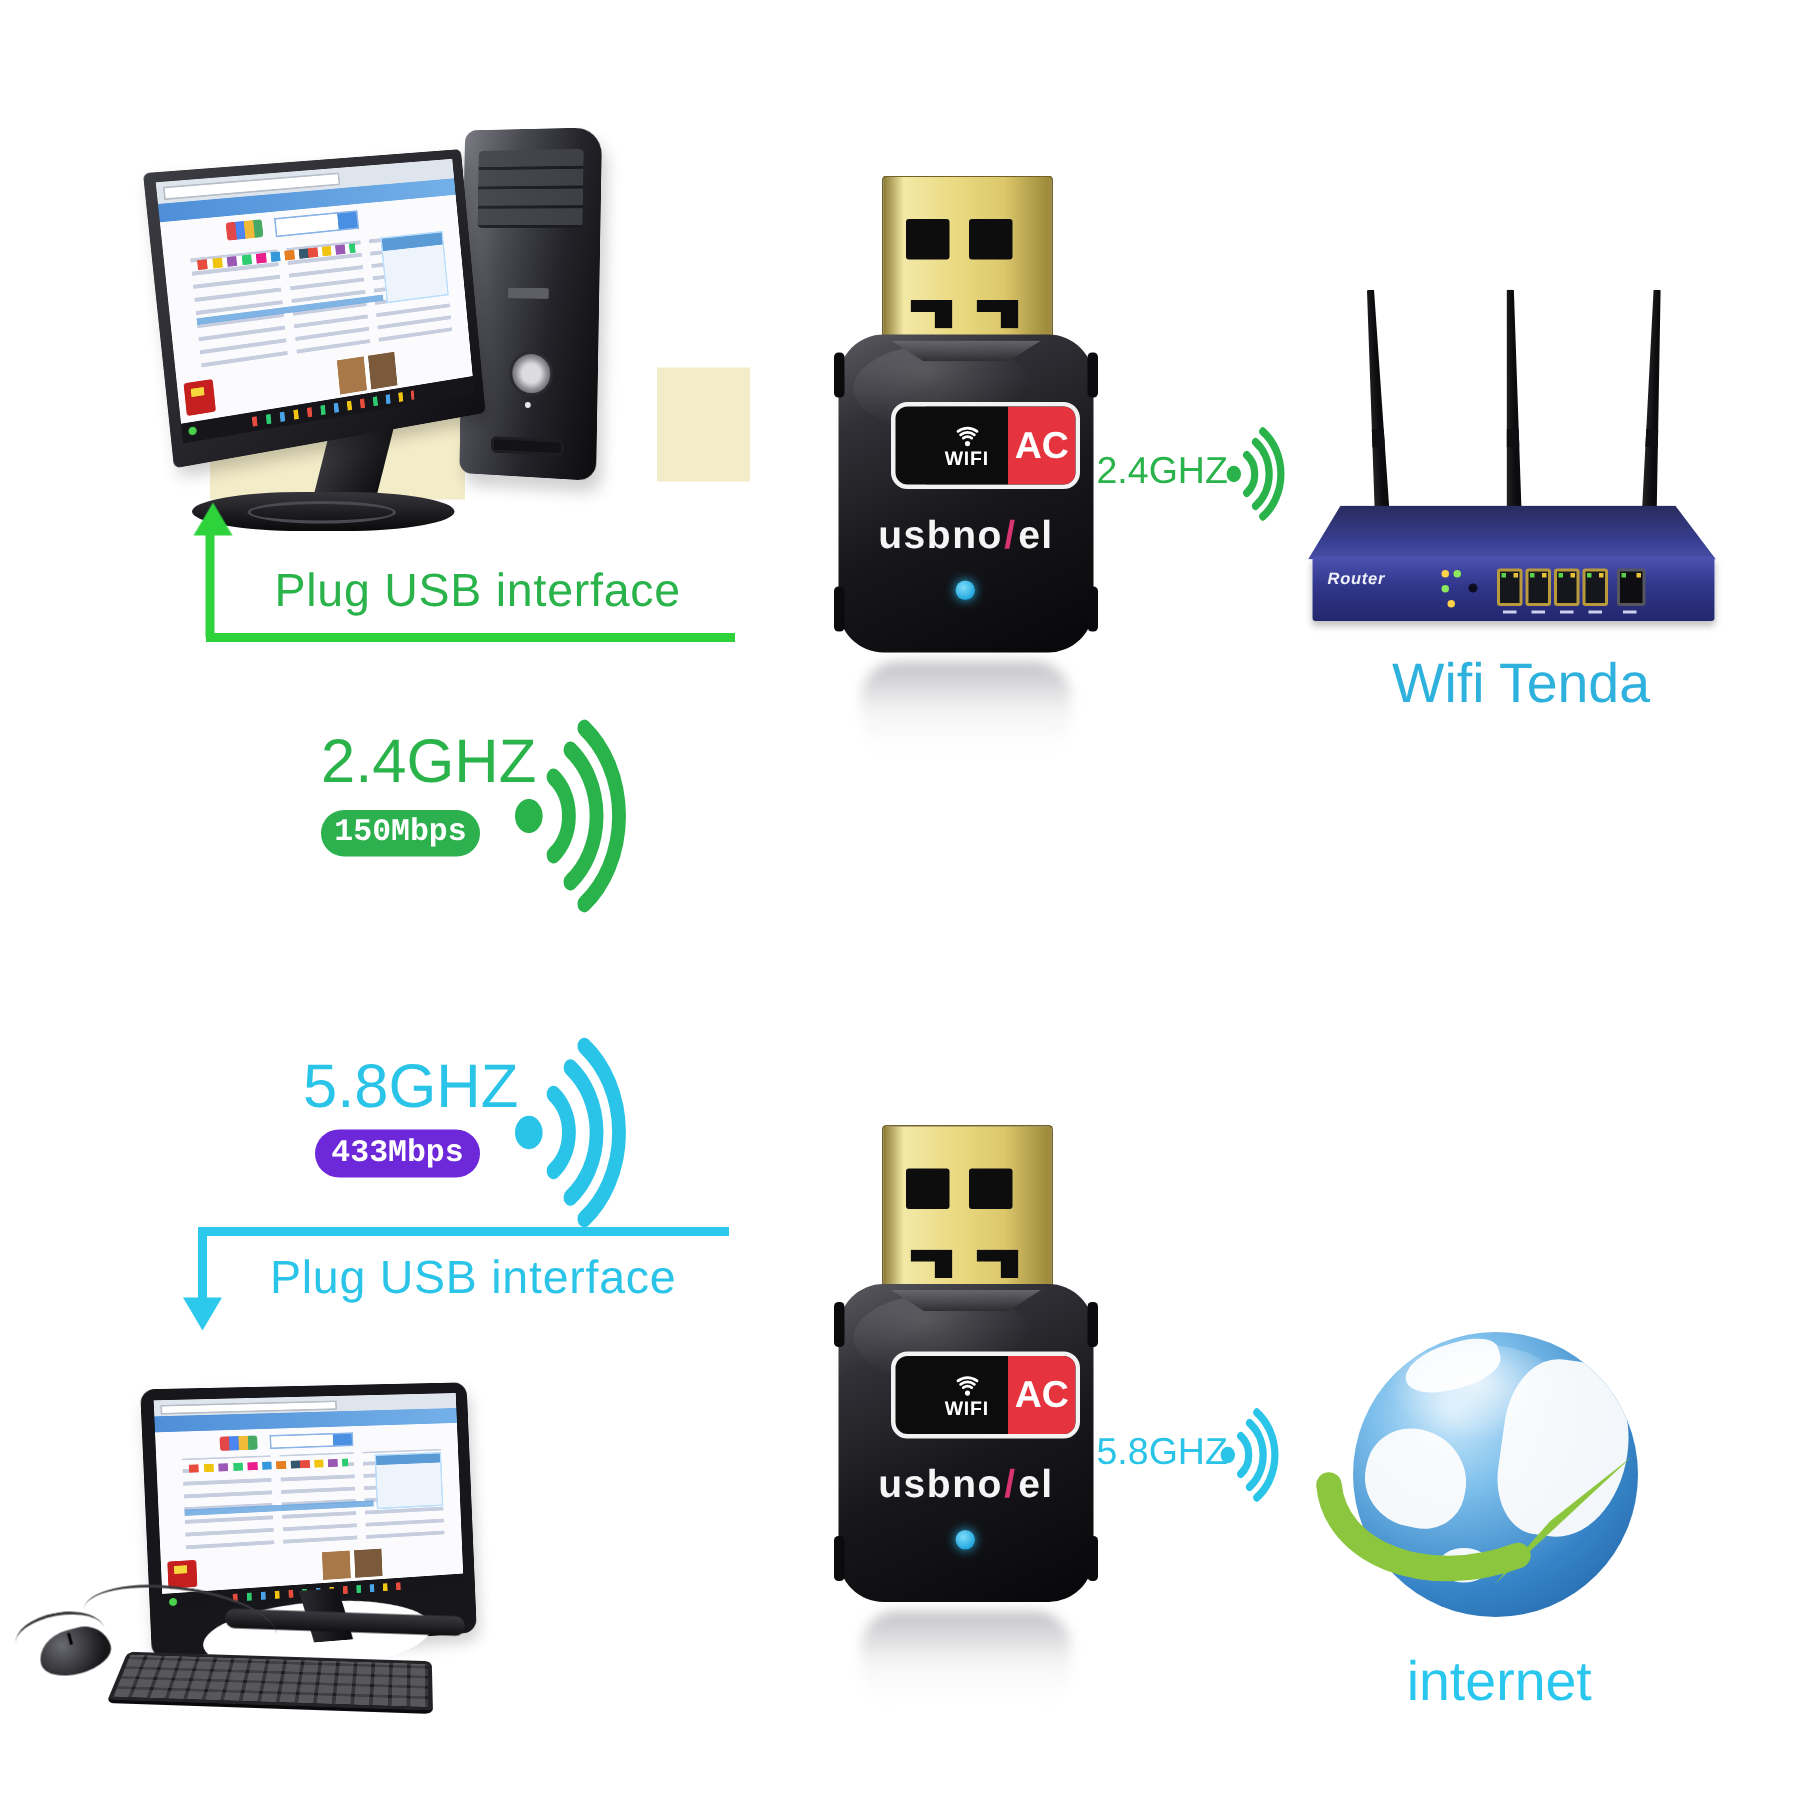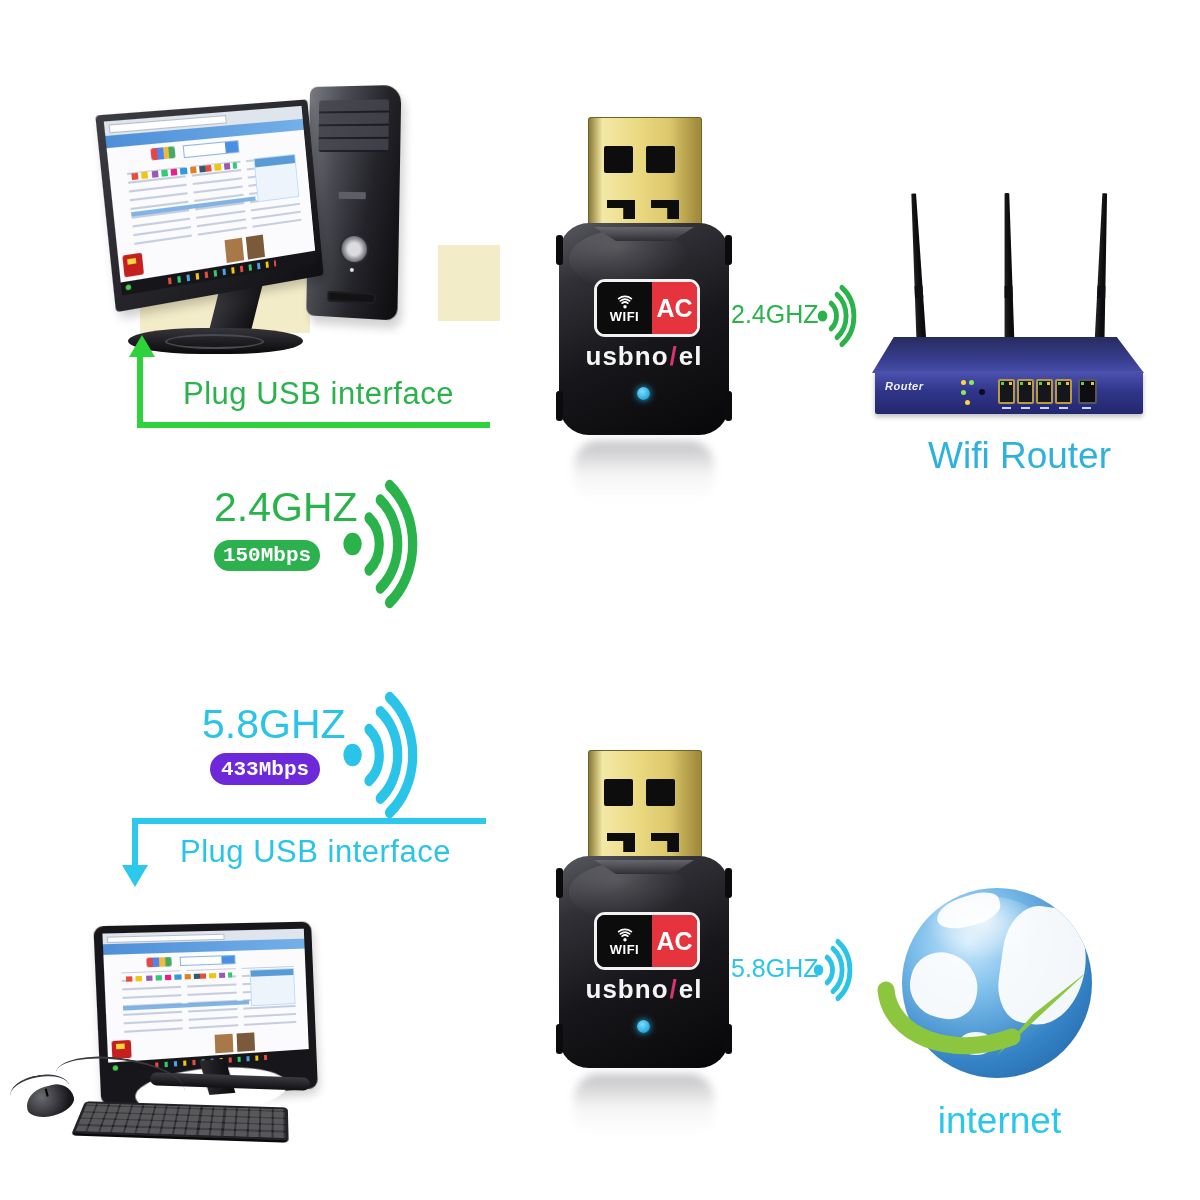--- a/index.html
+++ b/index.html
@@ -43,22 +43,22 @@
         clip-path:polygon(0 0,100% 0,100% 100%,58% 100%,58% 42%,0 42%);}
   .hook.h1{left:18px;} .hook.h2{left:62px;}
   .a-body{position:absolute;left:5px;top:106px;width:170px;height:212px;border-radius:30px;
         background:linear-gradient(155deg,#5a5a61 0%,#303036 22%,#17171b 55%,#070709 100%);}
   .a-body::before{content:"";position:absolute;left:10px;top:6px;width:120px;height:60px;
         border-radius:50%;background:radial-gradient(ellipse at 40% 30%,rgba(255,255,255,.16),transparent 70%);}
   .cap{position:absolute;left:35px;top:4px;width:100px;height:14px;opacity:.9;
        clip-path:polygon(0 0,100% 0,78% 100%,22% 100%);
        background:linear-gradient(#6a6a71,#2c2c30);}
   .nub{position:absolute;width:7px;height:30px;background:#0b0b0d;border-radius:3px;}
-  .logo{position:absolute;left:35px;top:56px;width:100px;height:52px;border:3px solid #f2f2f2;
-        border-radius:11px;background:#0c0c0c;display:flex;overflow:hidden;}
+  .logo{position:absolute;left:35px;top:45px;width:100px;height:52px;border:3px solid #f2f2f2;
+        border-radius:11px;background:#0c0c0c;display:flex;overflow:hidden;padding-left:20px;}
   .logo-left{width:55%;background:#0c0c0c;display:flex;flex-direction:column;
         align-items:center;justify-content:center;gap:1px;}
   .logo-wifi-text{color:#fff;font-size:13px;font-weight:bold;letter-spacing:.5px;line-height:1;}
   .wifi-mini{overflow:visible;}
   .wifi-mini path{fill:none;stroke:#fff;stroke-width:3.2;stroke-linecap:round;}
   .logo-right{flex:1;background:#e6343e;display:flex;align-items:center;justify-content:center;
         color:#fff;font-size:25px;font-weight:bold;}
   .brand{position:absolute;left:0;top:118px;width:100%;text-align:center;color:#f5f5f5;
         font-size:26px;font-weight:600;letter-spacing:1px;}
   .brand .slash{color:#d8346f;margin:0 1px;font-weight:700;}
@@ -323,21 +323,21 @@
           <span class="plabel"></span>
         </div>
       <div class="port" style="left:180px;">
           <span class="plabel"></span>
         </div>
       <div class="port wan" style="left:203px;width:19px;">
           <span class="plabel"></span>
         </div>
     </div>
     <div class="router-caption">
-      <div>Wifi Router</div>
+      <div>Wifi Tenda</div>
     </div>
   </div>
 
   <div id="aio-pc">
     <div class="monitor" id="aio-bezel">
       <div class="webpage">
         <div class="wp-chrome">
             <div class="wp-url"></div>
           </div>
         <div class="wp-banner"></div>

